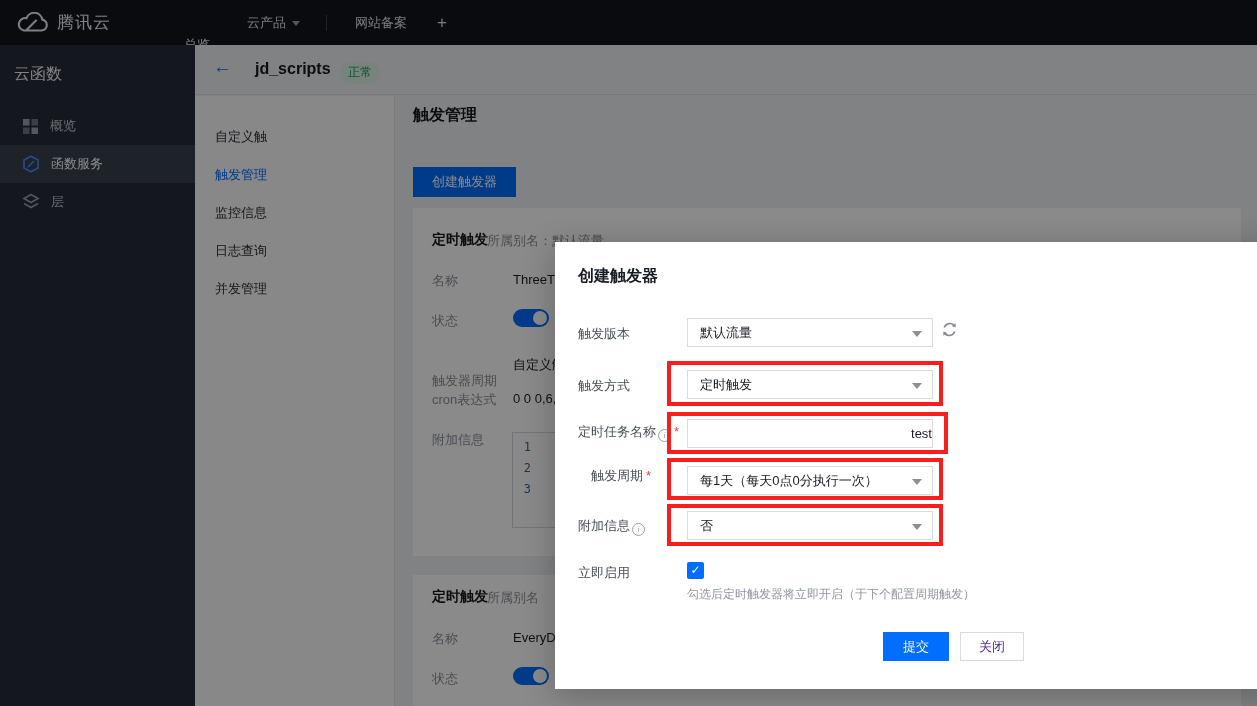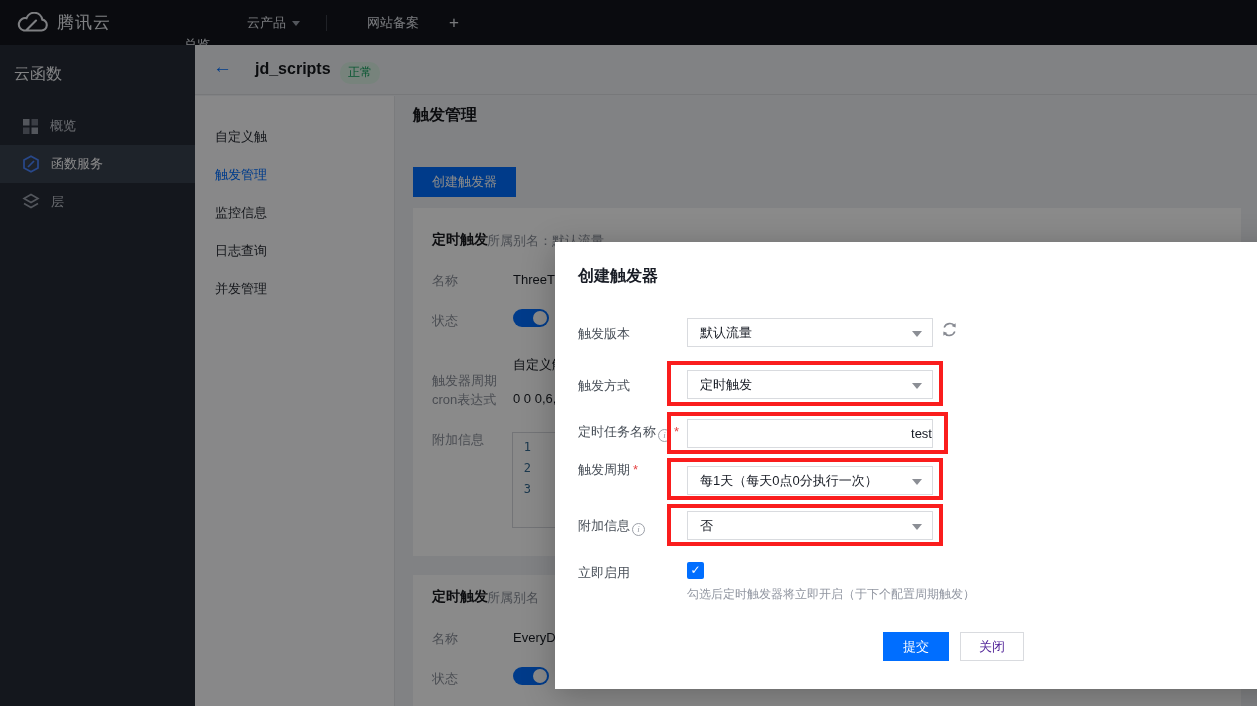--- a/index.html
+++ b/index.html
@@ -8,21 +8,21 @@
 
   
   .topnav { position:absolute; left:0; top:0; width:1257px; height:45px; background:#13161d; display:flex; align-items:center; z-index:1; }
   .brand { display:flex; align-items:center; margin-left:16px; cursor:pointer; }
   .brand-name { color:#e9ebf0; font-size:17px; margin-left:9px; letter-spacing:1px; }
   .topnav-item { color:#dfe2e8; font-size:13px; cursor:pointer; display:flex; align-items:center; }
   .tn-overview { margin-left:73px;margin-top:44px; }
   .tn-products { margin-left:37px; }
   .caret-down { width:0; height:0; border-left:4px solid transparent; border-right:4px solid transparent; border-top:5px solid #9aa0ab; margin-left:6px; margin-top:2px; }
   .tn-divider { width:1px; height:16px; background:#3c4049; margin-left:26px; }
-  .tn-beian { margin-left:40px; }
+  .tn-beian { margin-left:28px; }
   .tn-plus { margin-left:30px; font-size:17px; color:#dfe2e8; }
 
   
   .sidebar { position:absolute; left:0; top:45px; width:195px; height:661px; background:#252b36; z-index:1; }
   .sidebar-title { color:#f2f3f6; font-size:16px; padding:19px 0 0 14px; font-weight:500; }
   .side-menu { margin-top:22px; }
   .side-item { height:38px; display:flex; align-items:center; padding-left:22px; cursor:pointer; }
   .side-item .lbl { color:#c6cad2; font-size:13px; margin-left:11px; }
   .side-item.active { background:#39414f; }
   .side-item.active .lbl { color:#fff; }
@@ -197,21 +197,21 @@
     <div class="m-control" style="top:128px;">
       <span>定时触发</span>
       <span class="sel-caret"></span>
     </div>
 
     <span class="m-label" style="top:181px;">
       <span>定时任务名称</span><span class="info-icon">i</span><span class="req-star">*</span>
     </span>
     <input class="m-input" style="top: 177px;" value="test">
 
-    <span class="m-label" style="top:219px;">
+    <span class="m-label" style="top:225px;margin-left:13px;">
       <span>触发周期</span><span class="req-star">*</span>
     </span>
     <div class="m-control" style="top:224px;">
       <span>每1天（每天0点0分执行一次）</span>
       <span class="sel-caret"></span>
     </div>
 
     <span class="m-label" style="top:275px;">
       <span>附加信息</span><span class="info-icon">i</span>
     </span>

